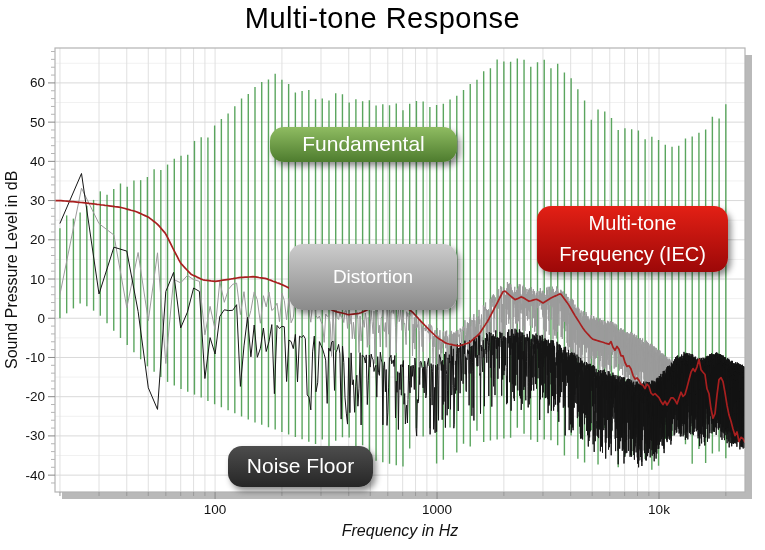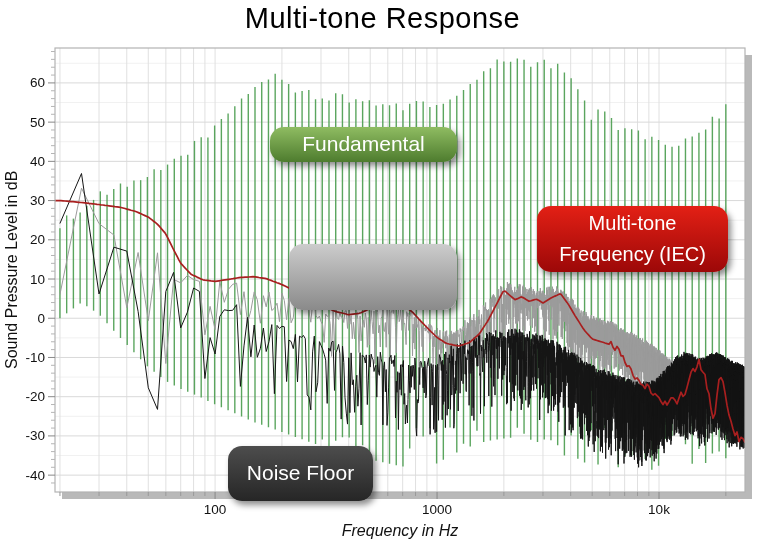--- a/index.html
+++ b/index.html
@@ -14,21 +14,21 @@
        font-size:16px;color:#111;white-space:nowrap;}
   .x-axis-title{position:absolute;left:55px;width:690px;top:522px;text-align:center;
        font-size:16px;color:#111;font-style:italic;}
   .chart-label{position:absolute;display:flex;flex-direction:column;align-items:center;
        justify-content:center;color:#fff;border-radius:14px;
        box-shadow:3px 4px 6px rgba(0,0,0,.45);text-align:center;}
   .chart-label span{display:block;line-height:1.55;}
   .label-fundamental{left:270px;top:127px;width:187px;height:35px;font-size:21px;}
   .label-noise-distortion{left:289px;top:244px;width:168px;height:66px;font-size:19px;}
   .label-multitone-distortion{left:537px;top:206px;width:191px;height:66px;font-size:20px;}
-  .label-noise-floor{left:228px;top:446px;width:145px;height:55px;font-size:21px;}
+  .label-noise-floor{left:228px;top:446px;width:145px;height:41px;font-size:21px;}
 </style>
 </head>
 <body>
 
 <div id="app">
   <svg id="plot-svg" width="765" height="550">
       <rect x="62" y="55" width="690" height="444" fill="#b9b9b9"></rect>
       <rect x="55" y="48" width="690" height="444" fill="#ffffff"></rect>
       <line x1="55" x2="745" y1="455.5229681978799" y2="455.5229681978799" stroke="#f1f1f1" stroke-width="1"></line>
       <line x1="55" x2="745" y1="416.30035335689047" y2="416.30035335689047" stroke="#f1f1f1" stroke-width="1"></line>
@@ -290,20 +290,21 @@
     </svg>
 
   <div class="chart-title">Multi-tone Response</div>
   <div class="y-axis-title">Sound Pressure Level in dB</div>
   <div class="x-axis-title">Frequency in Hz</div>
 
   <div class="chart-label label-fundamental" style="background: linear-gradient(rgb(143, 188, 98) 0%, rgb(78, 124, 46) 100%); color: rgb(255, 255, 255);">
     <span>Fundamental</span>
   </div>
   <div class="chart-label label-noise-distortion" style="background: linear-gradient(rgb(204, 204, 204) 0%, rgb(138, 138, 138) 100%); color: rgb(255, 255, 255);">
+    <span>Distortion</span>
   </div>
   <div class="chart-label label-multitone-distortion" style="background: linear-gradient(rgb(227, 32, 21) 0%, rgb(156, 8, 8) 100%); color: rgb(255, 255, 255);">
     <span>Multi-tone</span>
     <span>Frequency (IEC)</span>
   </div>
   <div class="chart-label label-noise-floor" style="background: linear-gradient(rgb(77, 77, 77) 0%, rgb(38, 38, 38) 100%); color: rgb(255, 255, 255);">
     <span>Noise Floor</span>
   </div>
 </div>
 

